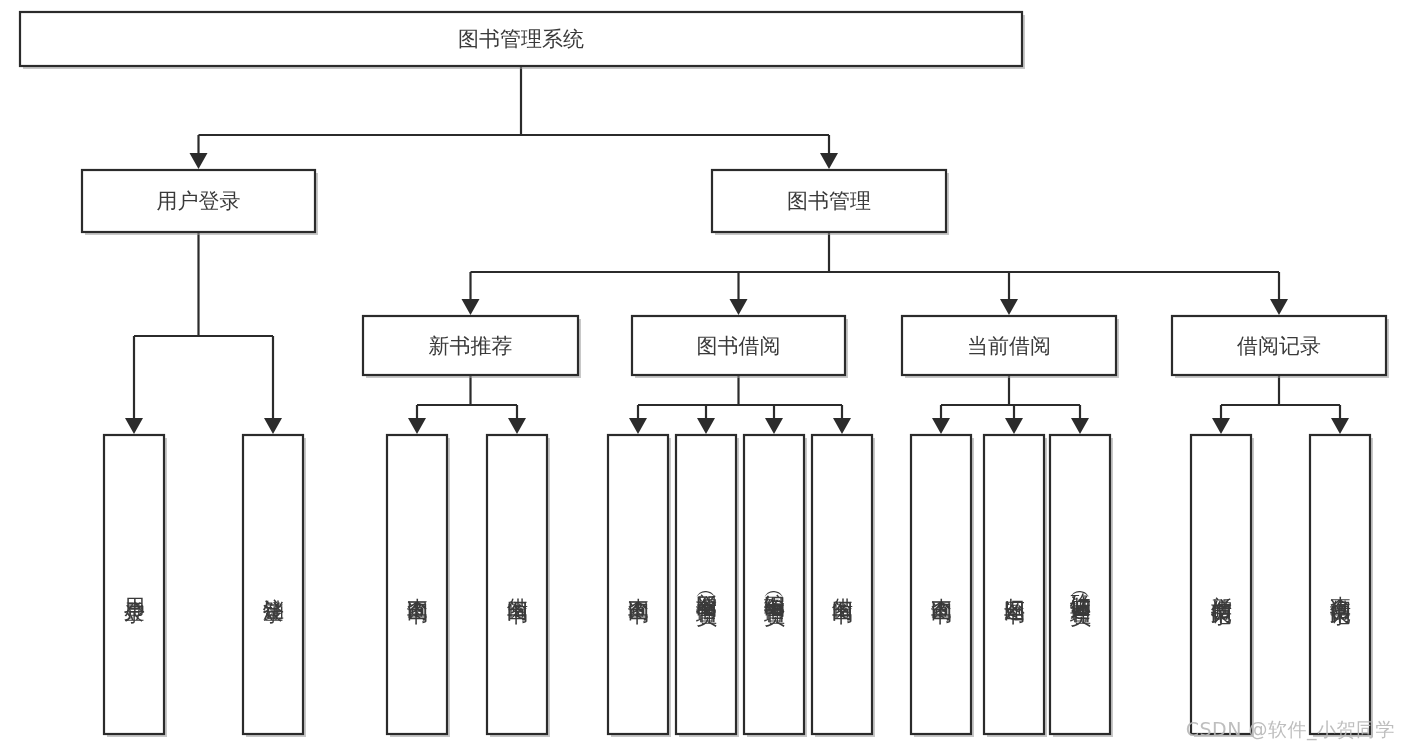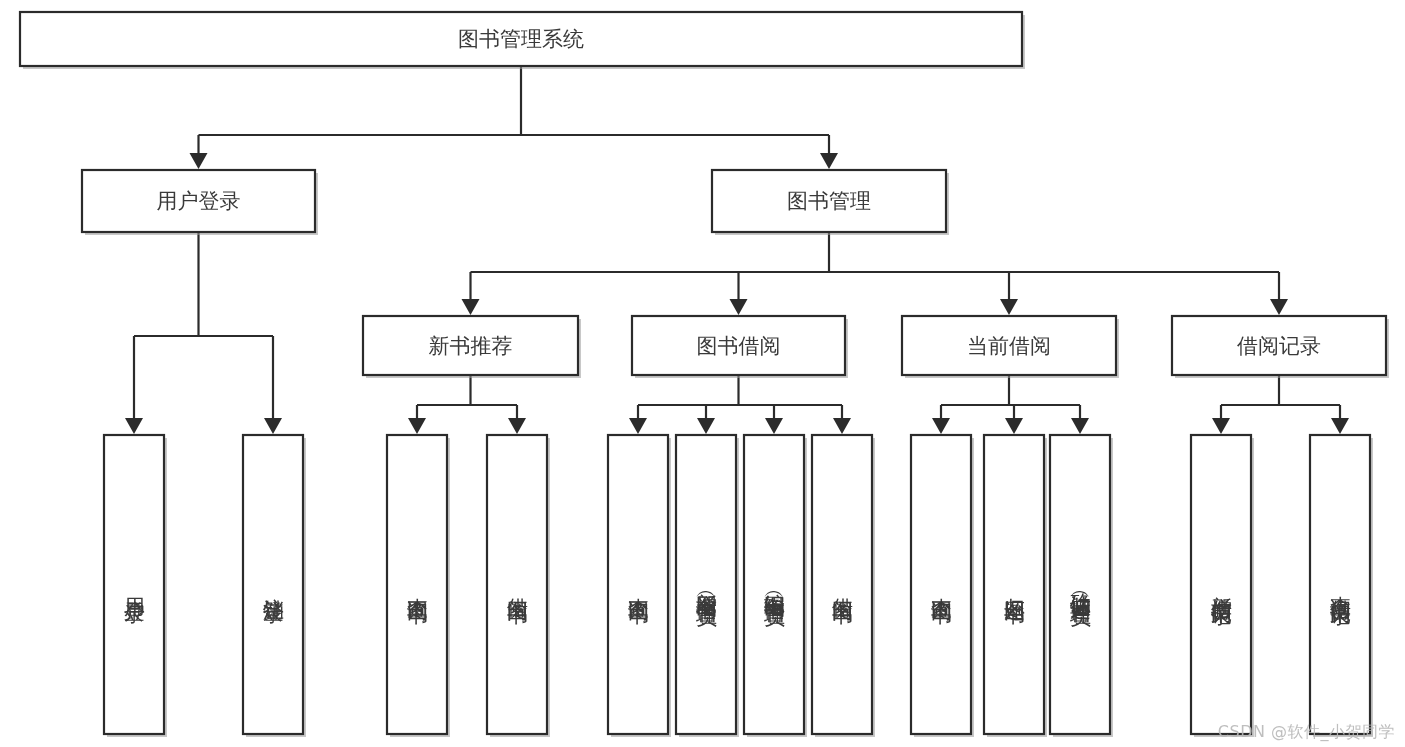--- a/index.html
+++ b/index.html
@@ -69,21 +69,21 @@
     font-size: 21px;
     color: #3a3a3a;
     line-height: 1;
     white-space: nowrap;
   }
   .watermark {
     position: absolute;
     right: 10px;
     bottom: 4px;
     font-family: "DejaVu Sans", "Liberation Sans", sans-serif;
-    font-size: 16px;
+    font-size: 19px;
     color: #b9b9b9;
     opacity: 0.92;
     letter-spacing: 0.5px;
     white-space: nowrap;
     user-select: none;
   }
 </style>
 </head>
 <body>
 

